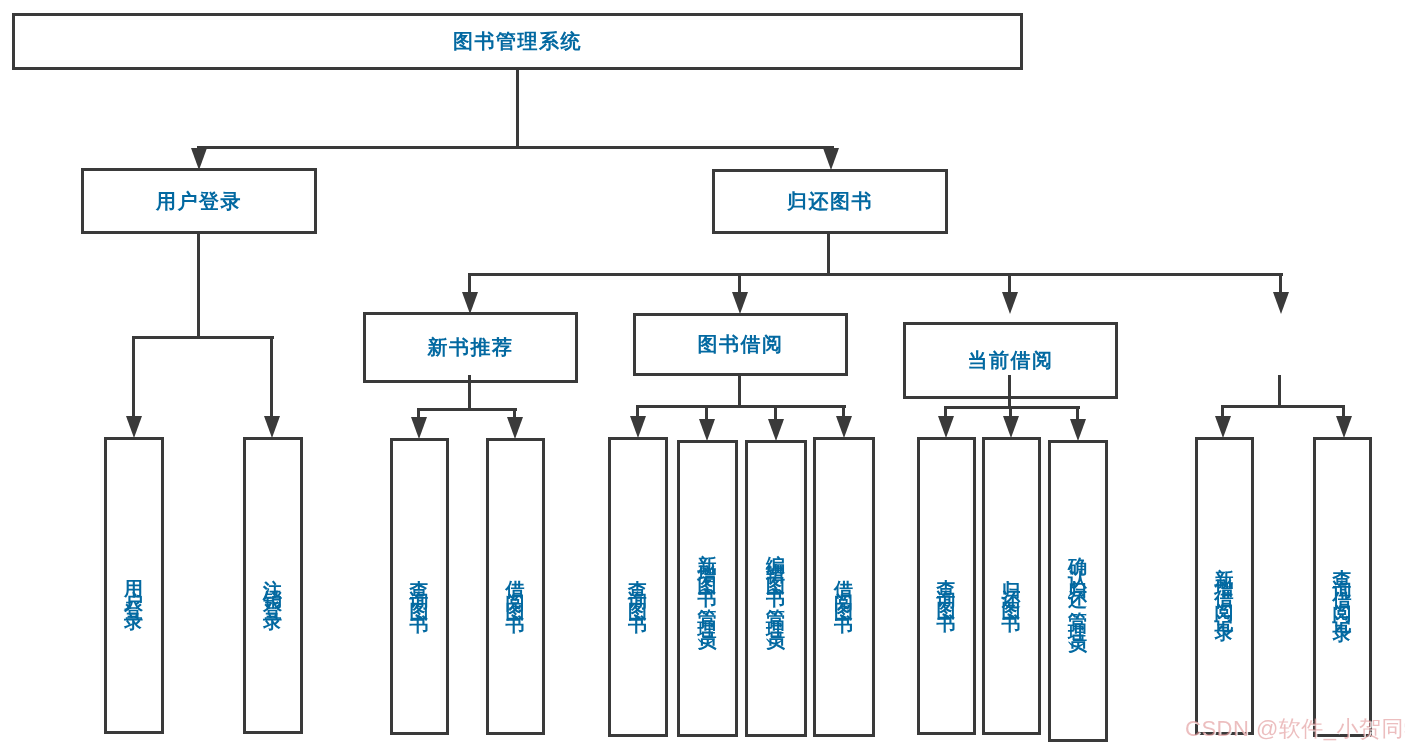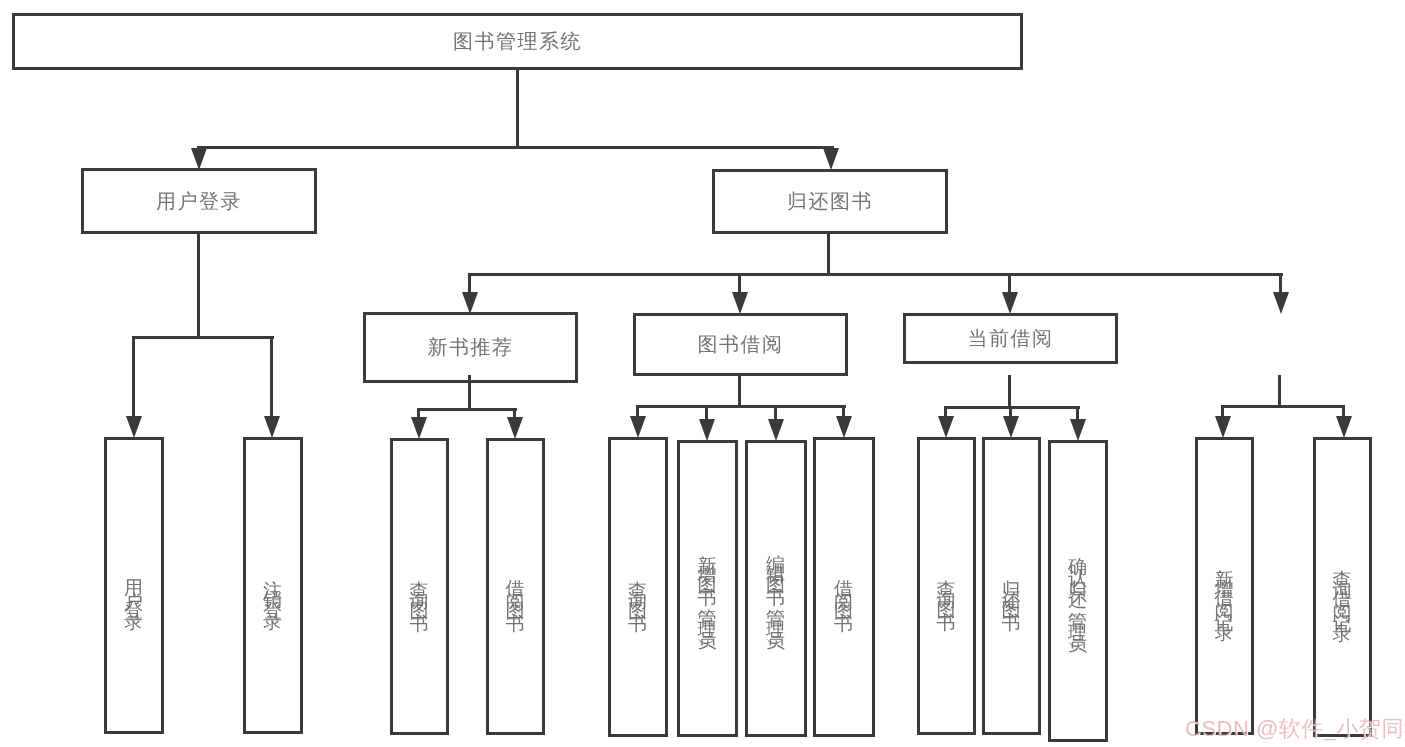--- a/index.html
+++ b/index.html
@@ -3,21 +3,22 @@
 <meta charset="utf-8">
 <style>
   html,body{margin:0;padding:0;background:#fff;}
   .canvas{
     position:relative;width:1405px;height:747px;background:#ffffff;
     font-family:"Liberation Sans","DejaVu Sans",sans-serif;overflow:hidden;
   }
   .node{
     position:absolute;box-sizing:border-box;border:3px solid #3a3a3a;
     background:#ffffff;display:flex;align-items:center;justify-content:center;
-    color:#737373;
+    color:#0369a1;
+    font-weight:bold;
   }
   .node.h span{font-size:20px;letter-spacing:1.5px;white-space:nowrap;}
   .node.v span{
     writing-mode:vertical-rl;text-orientation:mixed;
     font-size:19px;letter-spacing:11px;line-height:1;white-space:nowrap;
   }
   .vl{position:absolute;width:3px;background:#3a3a3a;}
   .hl{position:absolute;height:3px;background:#3a3a3a;}
   .ah{
     position:absolute;width:0;height:0;
@@ -71,21 +72,21 @@
   <div class="ah" style="left:1002px;top:292px"></div>
   <div class="vl" style="left:1279px;top:273px;height:21px"></div>
   <div class="ah" style="left:1273px;top:292px"></div>
 
   <div class="node h" style="left:363px;top:312px;width:215px;height:71px">
     <span>新书推荐</span>
   </div>
   <div class="node h" style="left:633px;top:313px;width:215px;height:63px">
     <span>图书借阅</span>
   </div>
-  <div class="node h" style="left:903px;top:313px;width:215px;height:51px">
+  <div class="node h" style="left:903px;top:322px;width:215px;height:77px">
     <span>当前借阅</span>
   </div>
 
   <div class="vl" style="left:468px;top:375px;height:36px"></div>
   <div class="hl" style="left:417px;top:408px;width:100px"></div>
   <div class="vl" style="left:417px;top:408px;height:11px"></div>
   <div class="ah" style="left:411px;top:417px"></div>
   <div class="vl" style="left:513px;top:408px;height:11px"></div>
   <div class="ah" style="left:507px;top:417px"></div>
 

